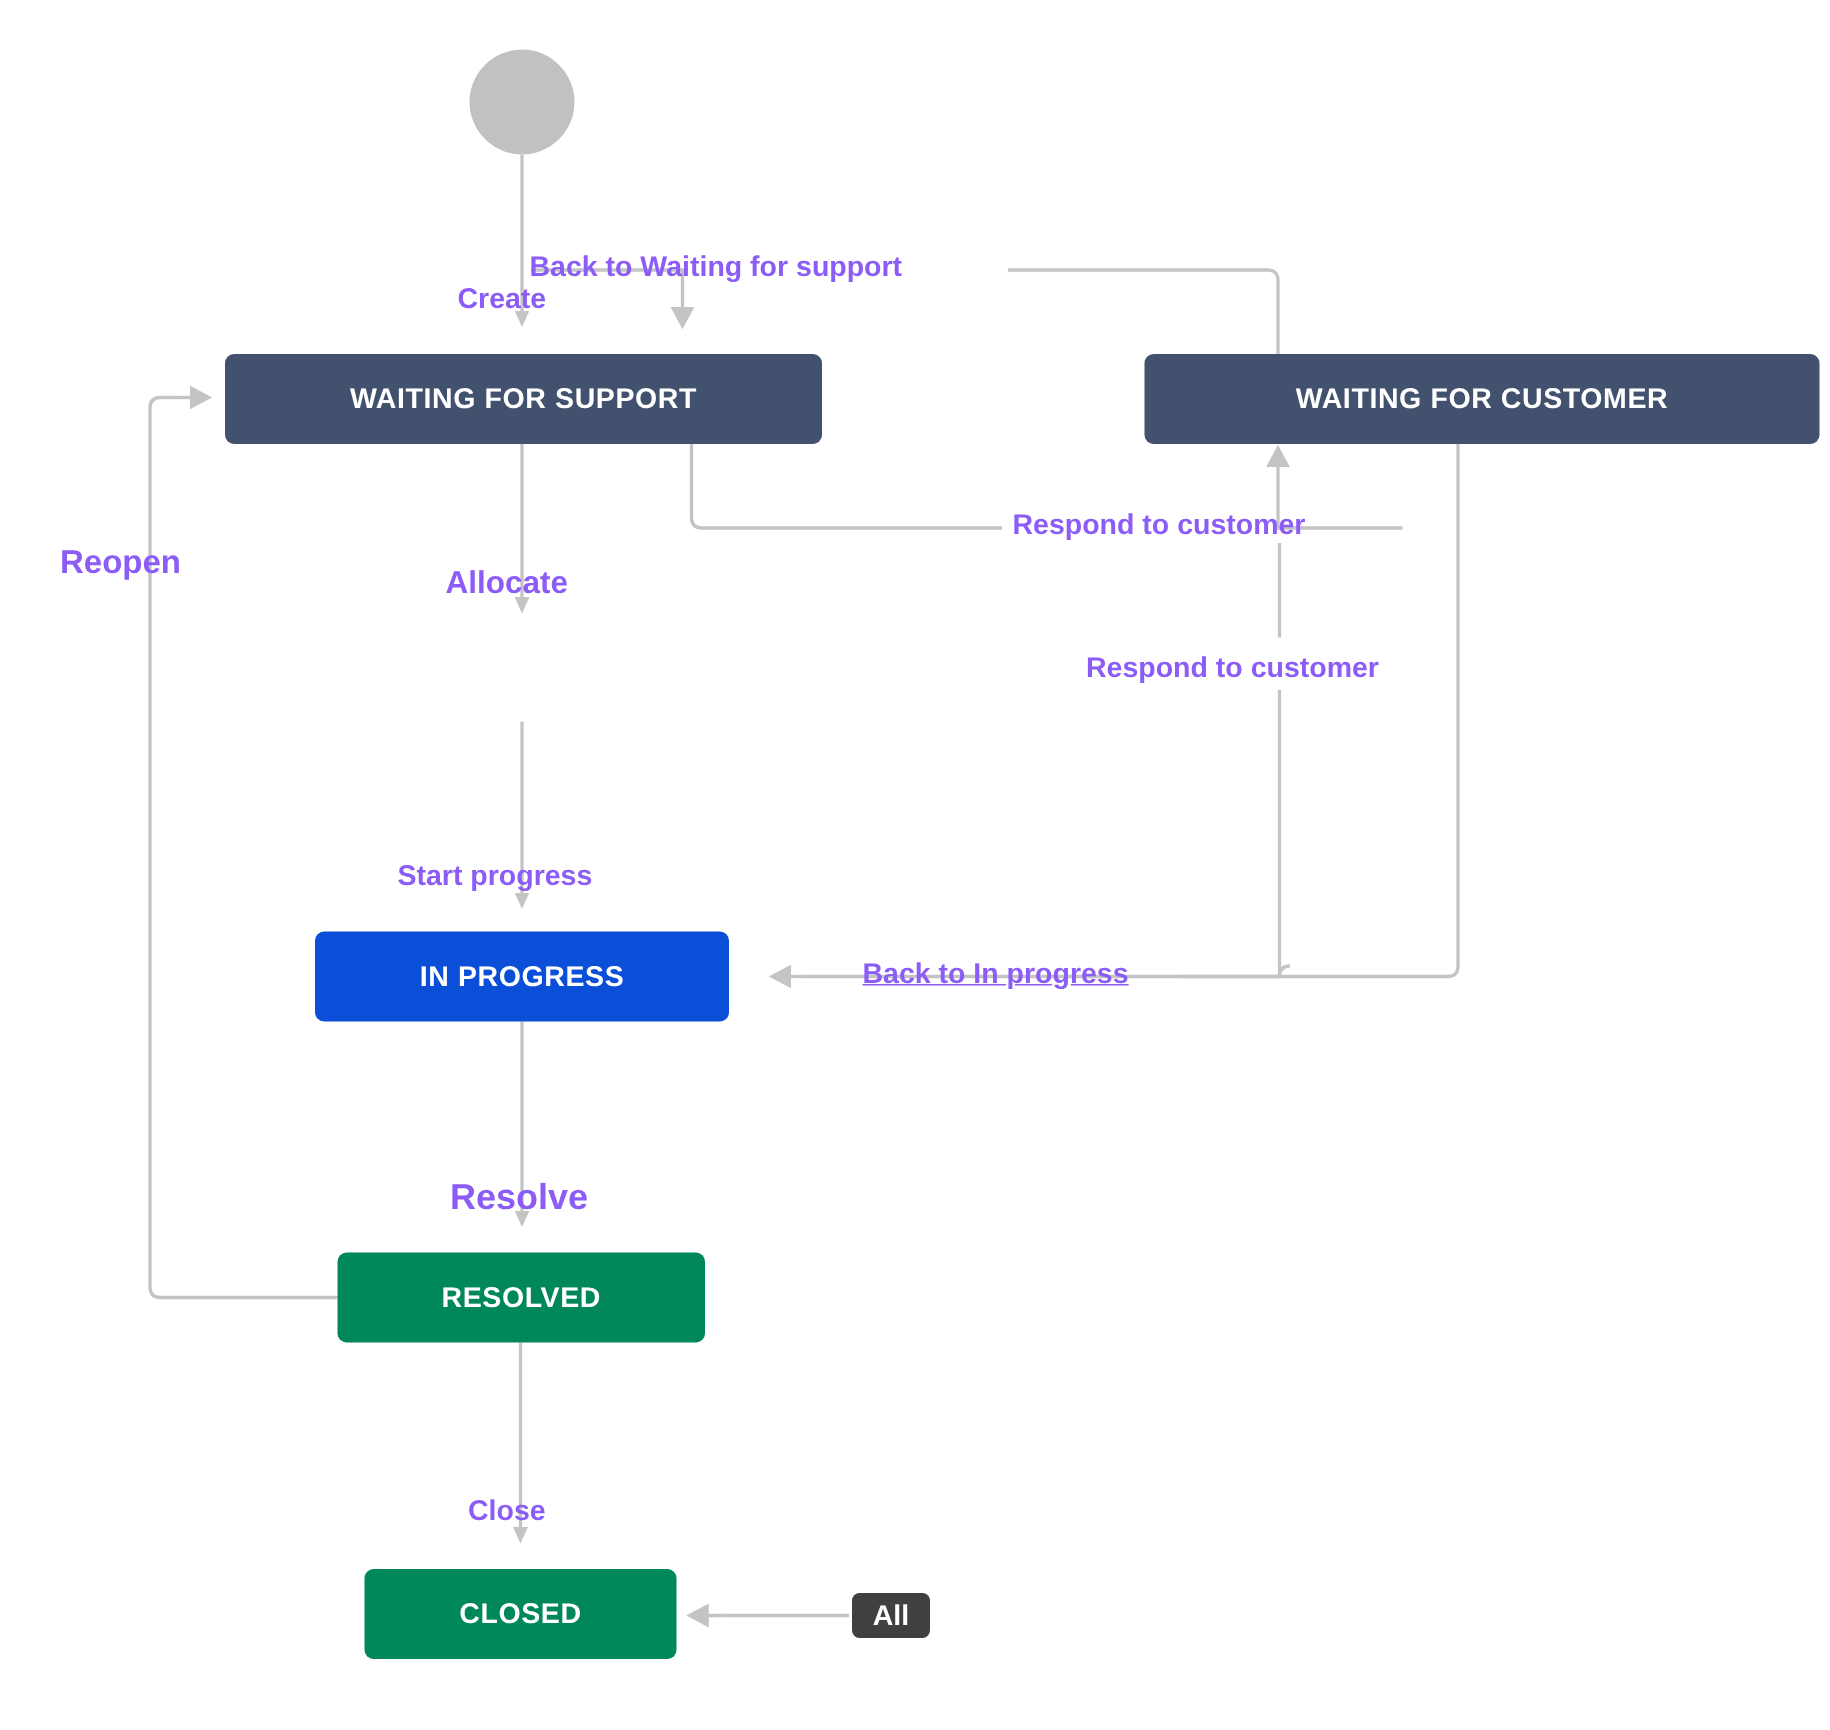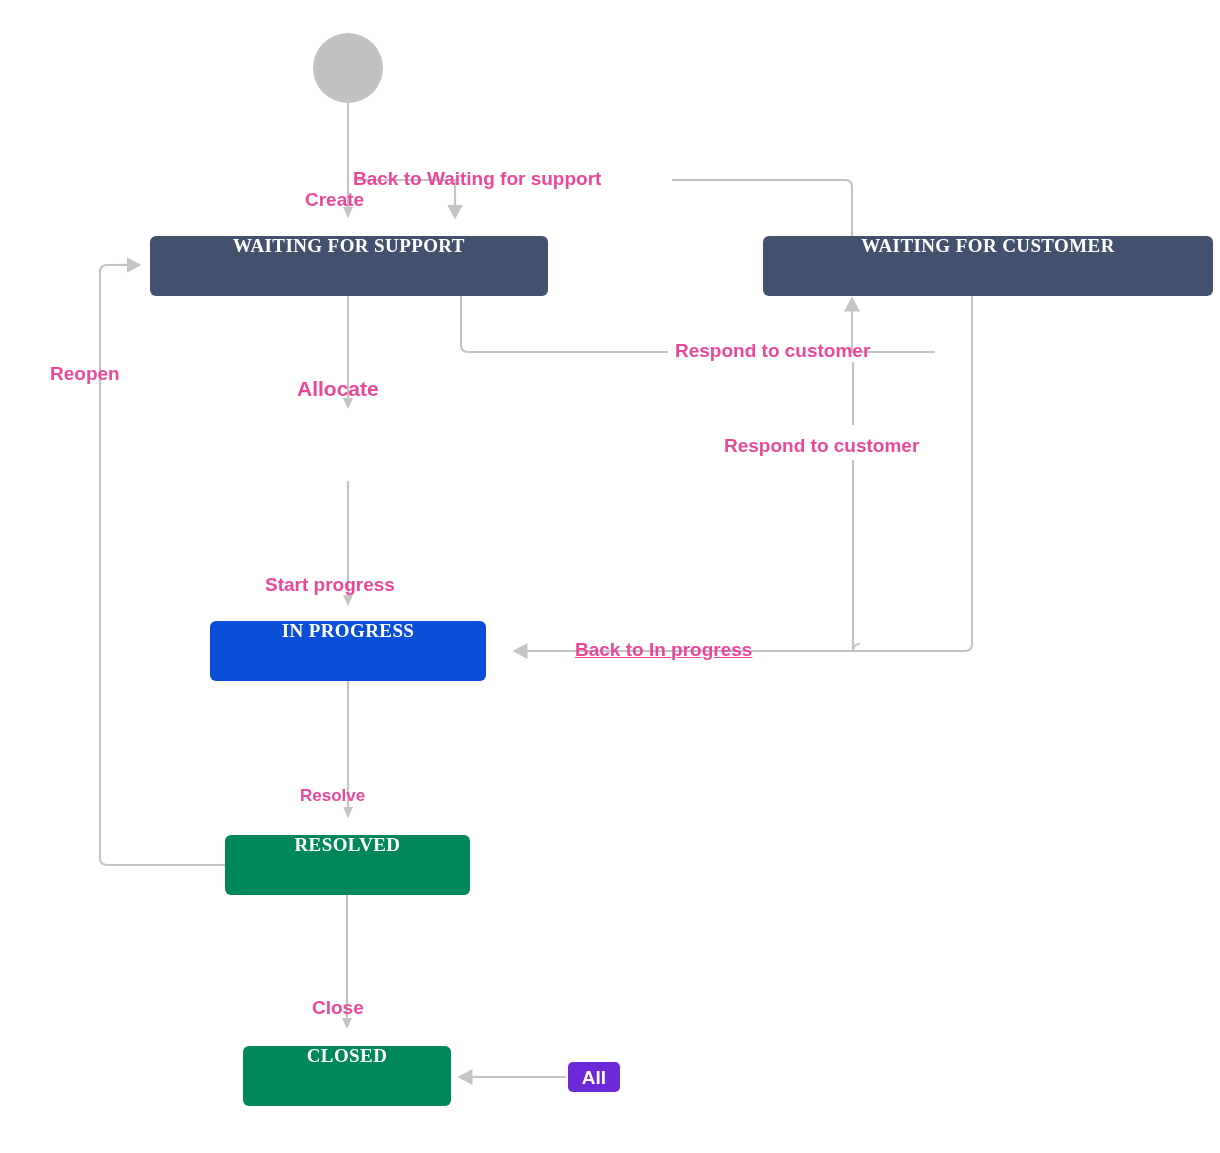--- a/index.html
+++ b/index.html
@@ -23,51 +23,50 @@
     position: absolute;
     left: 0;
     top: 0;
     width: 1220px;
     height: 1153px;
   }
   .node {
     position: absolute;
     box-sizing: border-box;
     display: flex;
-    align-items: flex-start;
+    align-items: center;
     justify-content: center;
     border-radius: 6px;
     color: #ffffff;
     font-weight: bold;
     letter-spacing: 0.4px;
     text-align: center;
     line-height: 1;
     user-select: none;
-    font-family: Liberation Serif, serif;
   }
   .node-label {
     display: block;
     white-space: nowrap;
   }
   .edge-label {
     position: absolute;
-    color: #ec4899;
+    color: #8b5cf6;
     font-weight: bold;
     white-space: nowrap;
     line-height: 1;
     user-select: none;
   }
   .badge {
     position: absolute;
     box-sizing: border-box;
     display: flex;
     align-items: center;
     justify-content: center;
     border-radius: 5px;
-    background: #6d28d9;
+    background: #404040;
     color: #ffffff;
     font-weight: bold;
     line-height: 1;
     white-space: nowrap;
     user-select: none;
   }
   .start-node {
     position: absolute;
     border-radius: 50%;
     background: #c1c1c1;
@@ -153,25 +152,25 @@
   </div>
 
   <div class="edge-label" style="left:353px; top:169px; font-size:19px;">Back to Waiting for support</div>
 
   <div class="edge-label" style="left:305px; top:190px; font-size:19px;">Create</div>
 
   <div class="edge-label" style="left:297px; top:378px; font-size:21px;">Allocate</div>
 
   <div class="edge-label" style="left:265px; top:575px; font-size:19px;">Start progress</div>
 
-  <div class="edge-label" style="left:300px; top:787px; font-size:17px;">Resolve</div>
+  <div class="edge-label" style="left:300px; top:787px; font-size:24px;">Resolve</div>
 
   <div class="edge-label" style="left:312px; top:998px; font-size:19px;text-align:right;">Close</div>
 
-  <div class="edge-label" style="left:50px; top:364px; font-size:19px;">Reopen</div>
+  <div class="edge-label" style="left:40px; top:364px; font-size:22px;">Reopen</div>
 
   <div class="edge-label" style="left:675px; top:341px; font-size:19px;">Respond to customer</div>
 
   <div class="edge-label" style="left:724px; top:436px; font-size:19px;">Respond to customer</div>
 
   <div class="edge-label" style="left:575px; top:640px; font-size:19px;text-decoration:underline;">Back to In progress</div>
 
   <div class="badge" style="left:568px; top:1062px; width:52px; height:30px; font-size:19px;">
     <span>All</span>
   </div>

